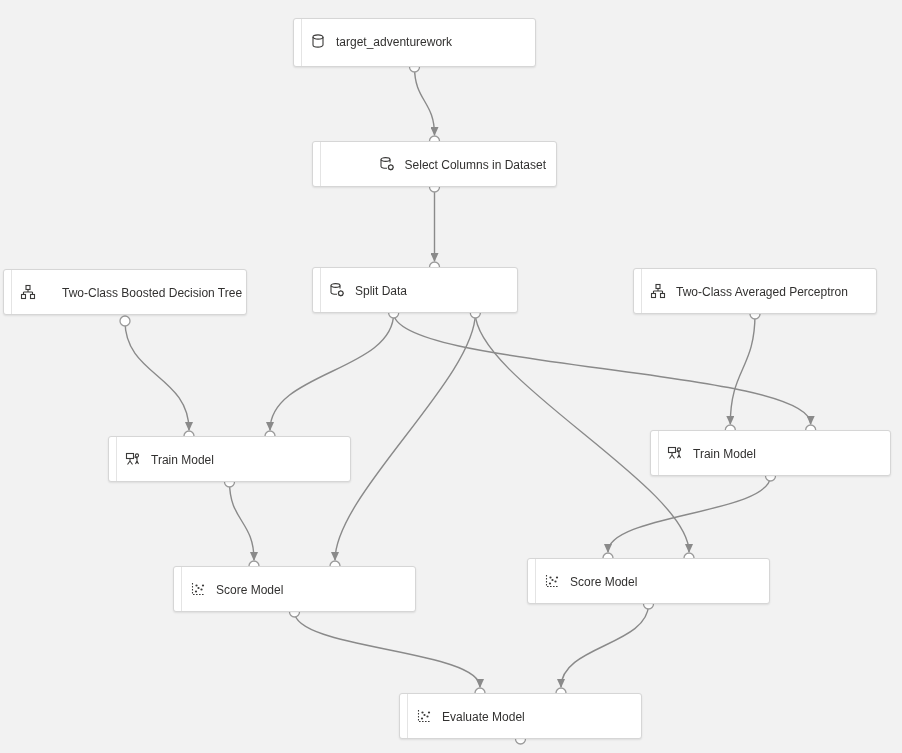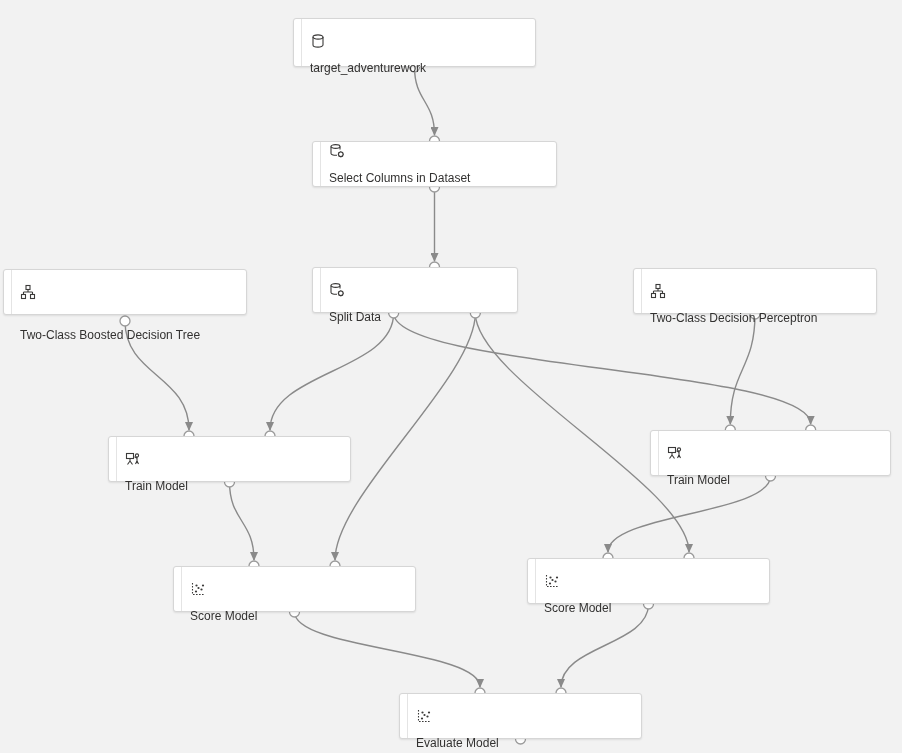--- a/index.html
+++ b/index.html
@@ -14,21 +14,20 @@
     position:absolute;
     background:var(--node-bg,#fff);
     border:1px solid var(--node-border,#d6d6d6);
     border-radius:3px;
     box-shadow:0 1px 2px rgba(0,0,0,.09);
     box-sizing:border-box;
     display:flex;
     align-items:flex-start;
     padding:14px 10px 0 16px;
     gap:10px;
-    flex-direction:column;
   }
   .node .accent{
     position:absolute;left:7px;top:0;bottom:0;width:1px;
     background:#e4e4e4;
   }
   .node .icon{
     width:16px;height:16px;flex:none;display:block;
   }
   .node .icon svg{display:block;width:16px;height:16px;}
   .node .label{
@@ -156,21 +155,21 @@
   <div class="node" style="left: 633px; top: 268px; width: 244px; height: 46px;">
     <span class="accent"></span>
     <span class="icon">
       <svg viewBox="0 0 16 16">
           <rect class="ic" x="6" y="1.5" width="4" height="4"></rect>
           <rect class="ic" x="1.5" y="10.5" width="4" height="4"></rect>
           <rect class="ic" x="10.5" y="10.5" width="4" height="4"></rect>
           <path class="ic" d="M8,5.5 V8 M3.5,8 H12.5 M3.5,8 V10.5 M12.5,8 V10.5"></path>
         </svg>
     </span>
-    <span class="label">Two-Class Decision Perceptron</span>
+    <span class="label">Two-Class Averaged Perceptron</span>
   </div>
 
   <div class="node" style="left: 108px; top: 436px; width: 243px; height: 46px;">
     <span class="accent"></span>
     <span class="icon">
       <svg viewBox="0 0 16 16">
           <rect class="ic" x="1.5" y="2.5" width="7" height="5"></rect>
           <path class="ic" d="M5,7.5 V10 M5,10 L2.5,13.5 M5,10 L7.5,13.5"></path>
           <circle class="ic" cx="12" cy="4.5" r="1.6"></circle>
           <path class="ic" d="M12,6.1 V10 M12,7.3 L9.5,5.8 M12,10 L10.5,13 M12,10 L13.5,13"></path>

